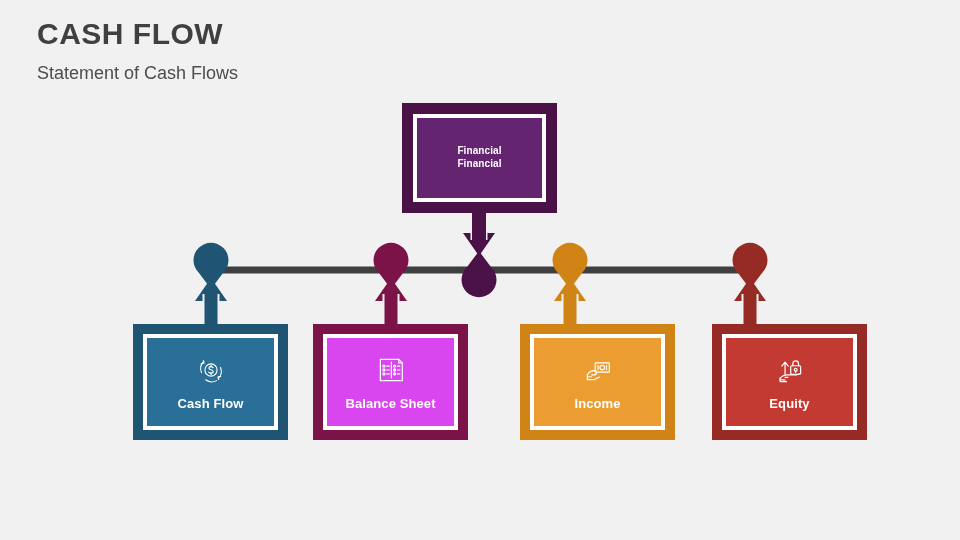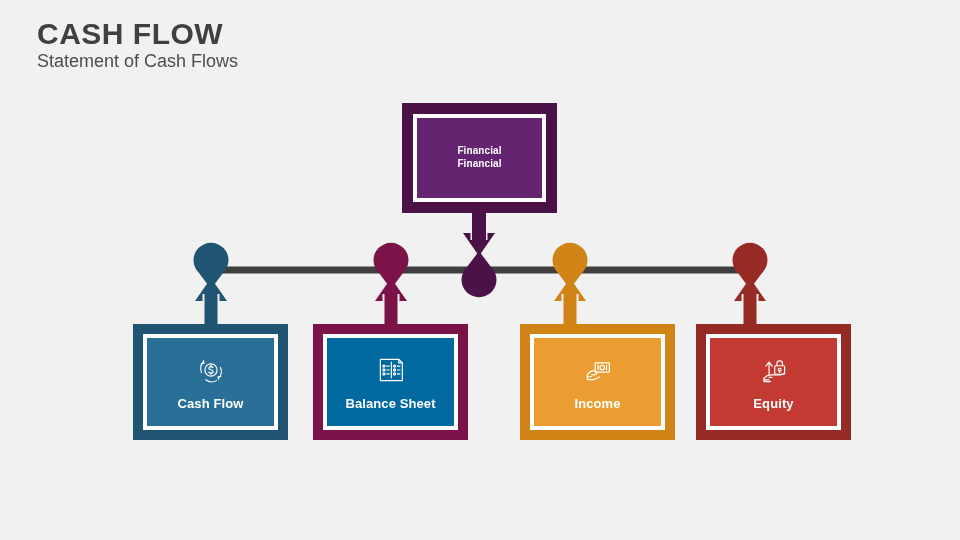--- a/index.html
+++ b/index.html
@@ -27,21 +27,21 @@
     font-weight: bold;
     color: #404040;
     letter-spacing: 0.5px;
     line-height: 1.1;
     margin: 0;
   }
   #page-subtitle {
     font-size: 18px;
     font-weight: normal;
     color: #4d4d4d;
-    margin: 2px 0 0 0;
+    margin: 14px 0 0 0;
     line-height: 1.1;
   }
 
   
   #diagram {
     position: absolute;
     left: 0;
     top: 0;
     width: 960px;
     height: 540px;
@@ -224,21 +224,21 @@
           <path d="M16.5 37.8A14.2 14.2 0 0 0 31.8 39"></path>
         </g>
       </svg>
       <div class="card-label">Cash Flow</div>
     </div>
   </div>
 
   <div class="card" style="left:313px">
     <div class="card-outer" style="background:#7c1348"></div>
     <div class="card-white"></div>
-    <div class="card-inner" style="background:#0369a1">
+    <div class="card-inner" style="background:#d946ef">
       <svg class="card-icon" viewBox="0 0 48 48">
         <g fill="none" stroke="#ffffff" stroke-width="1.7" stroke-linecap="round" stroke-linejoin="round">
           <path d="M9 9h26l5 5v25H9z"></path>
           <path d="M35 9v5h5"></path>
           <path d="M24.5 13v22"></path>
           <circle cx="14" cy="18.5" r="1.5"></circle>
           <circle cx="14" cy="24" r="1.5"></circle>
           <circle cx="14" cy="29.5" r="1.5"></circle>
           <path d="M18 18.5h3.5M18 24h3.5M18 29.5h3.5"></path>
           <circle cx="29" cy="18.5" r="1.5"></circle>
@@ -262,21 +262,21 @@
           <path d="M24 17.5v6M36 17.5v6"></path>
           <path d="M9 30.5c3-3.5 6-5.5 9-5.5 2.5 0 4 1.2 4 3s-1.6 2.8-3.6 2.8h-3.2"></path>
           <path d="M9 30.5v7h10l7-3.5"></path>
           <path d="M9 33.5h6"></path>
         </g>
       </svg>
       <div class="card-label">Income</div>
     </div>
   </div>
 
-  <div class="card" style="left:696px">
+  <div class="card" style="left:712px">
     <div class="card-outer" style="background:#962a24"></div>
     <div class="card-white"></div>
     <div class="card-inner" style="background:#c33a32">
       <svg class="card-icon" viewBox="0 0 48 48">
         <g fill="none" stroke="#ffffff" stroke-width="1.7" stroke-linecap="round" stroke-linejoin="round">
           <path d="M17 30V14"></path>
           <path d="M12.5 18.5L17 13l4.5 5.5"></path>
           <rect x="25" y="18" width="14" height="12" rx="1.4"></rect>
           <path d="M28 18v-3a4 4 0 0 1 8 0v3"></path>
           <circle cx="32" cy="23.5" r="2"></circle>

